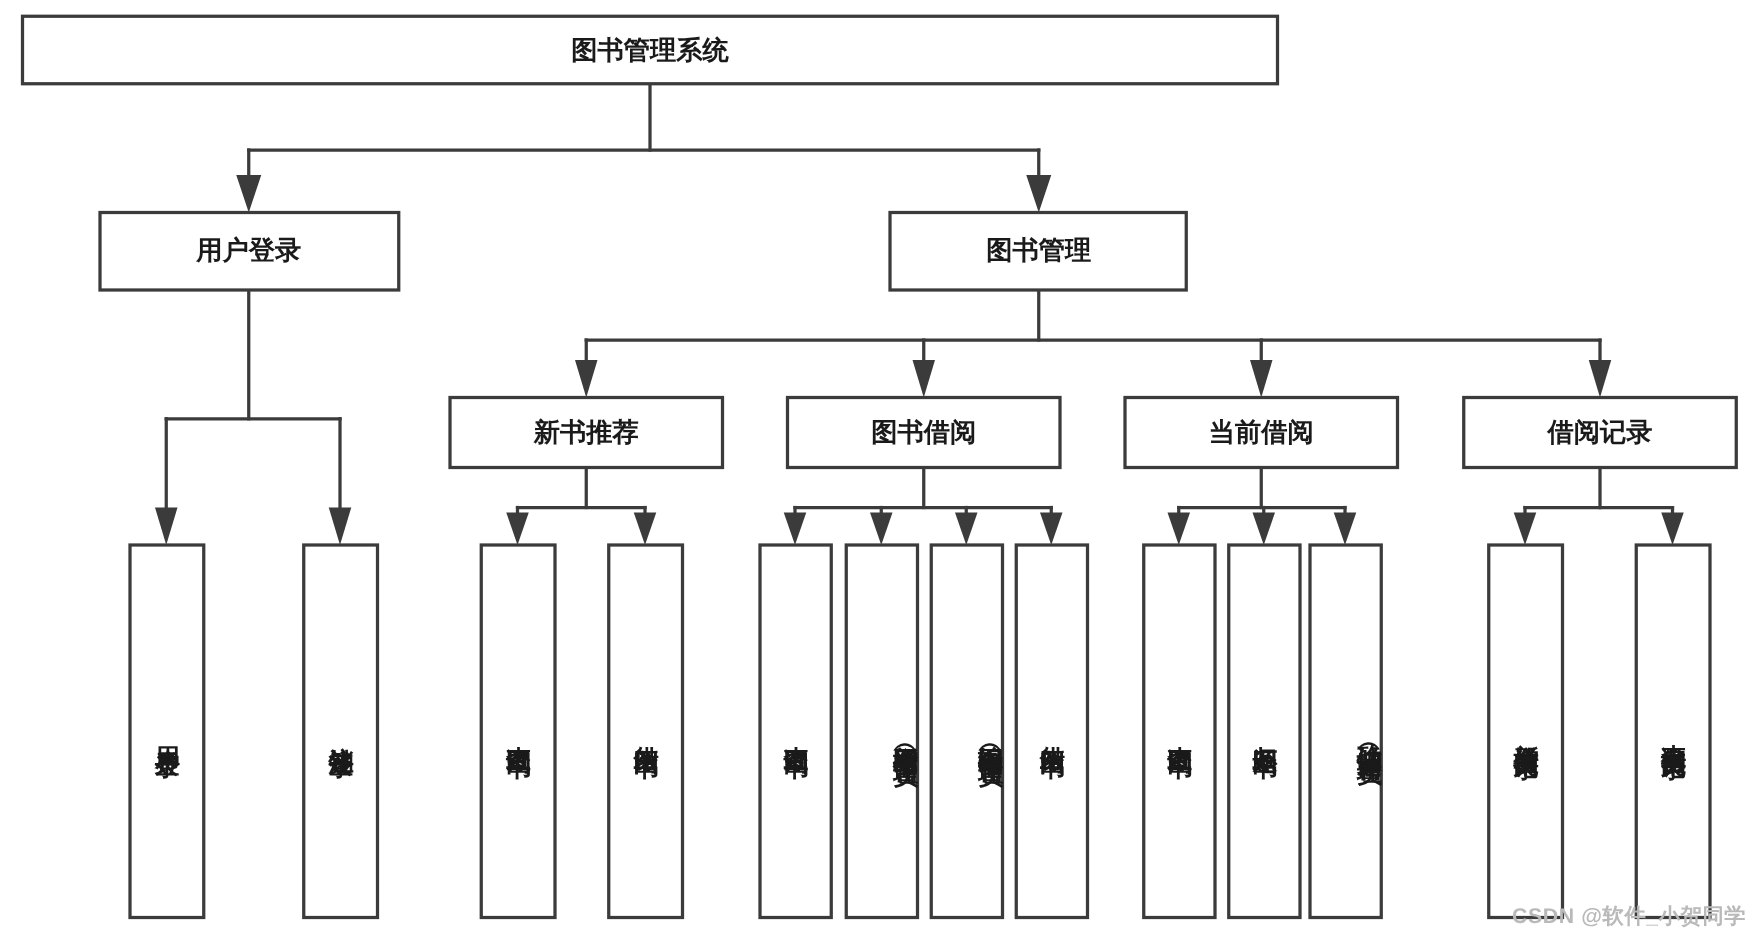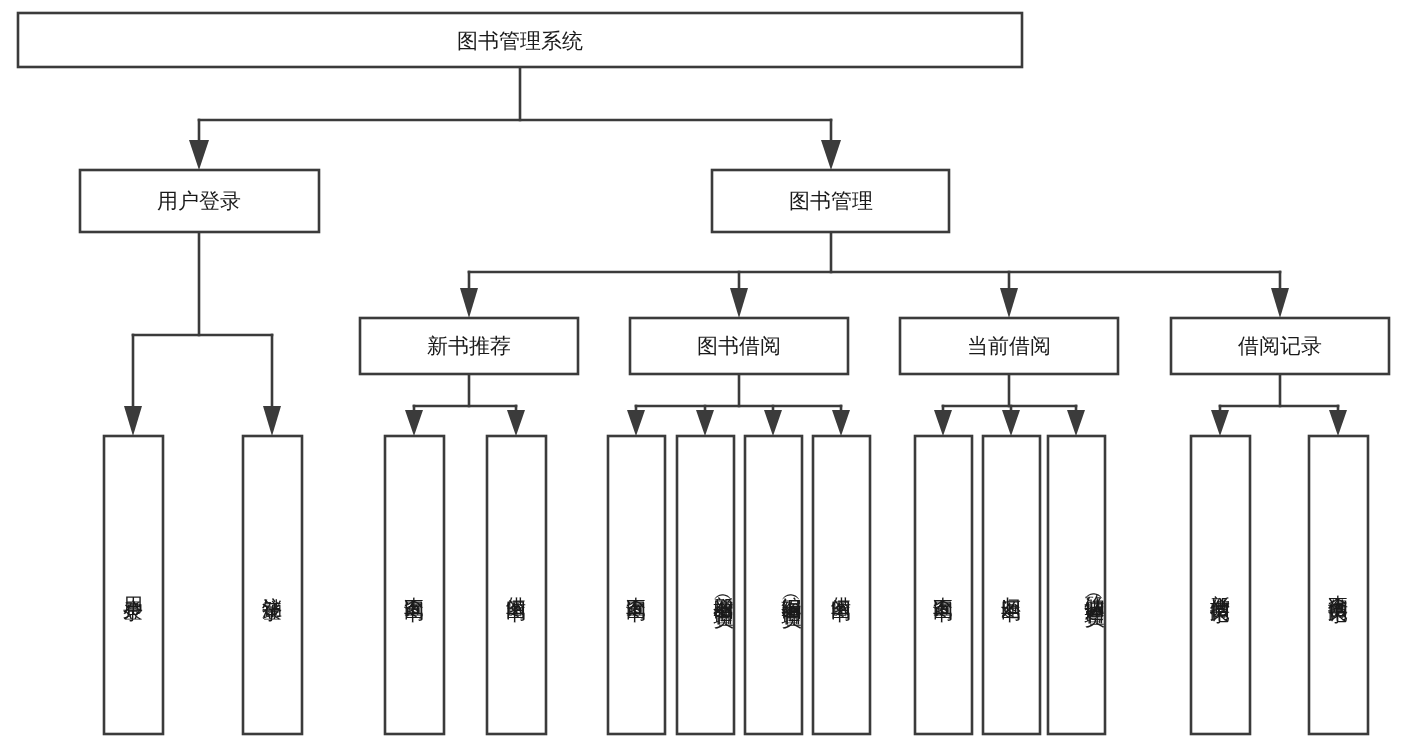--- a/index.html
+++ b/index.html
@@ -11,20 +11,21 @@
     width: 1405px;
     height: 747px;
     font-family: "Liberation Sans", "DejaVu Sans", sans-serif;
     overflow: hidden;
   }
   #diagram-root {
     position: relative;
     width: 1405px;
     height: 747px;
     background: #ffffff;
+    font-weight: bold;
   }
   svg#tree-svg {
     position: absolute;
     left: 0;
     top: 0;
     width: 1405px;
     height: 747px;
   }
   .node-box {
     fill: #ffffff;
@@ -219,14 +220,15 @@
   <div class="leaf-label" style="left:745px; top:444px; width:57px; height:290px;">编辑图书（管理员）</div>
   <div class="leaf-label centered" style="left:813px; top:436px; width:57px; height:298px;">借阅图书</div>
 
   <div class="leaf-label centered" style="left:915px; top:436px; width:57px; height:298px;">查询图书</div>
   <div class="leaf-label centered" style="left:983px; top:436px; width:57px; height:298px;">归还图书</div>
   <div class="leaf-label" style="left:1048px; top:442px; width:57px; height:292px;">确认归还（管理员）</div>
 
   <div class="leaf-label centered" style="left:1191px; top:436px; width:59px; height:298px;">新增借阅记录</div>
   <div class="leaf-label centered" style="left:1309px; top:436px; width:59px; height:298px;">查询借阅记录</div>
 
+  <div class="watermark">CSDN @软件_小贺同学</div>
 
 </div>
 
 </body></html>

